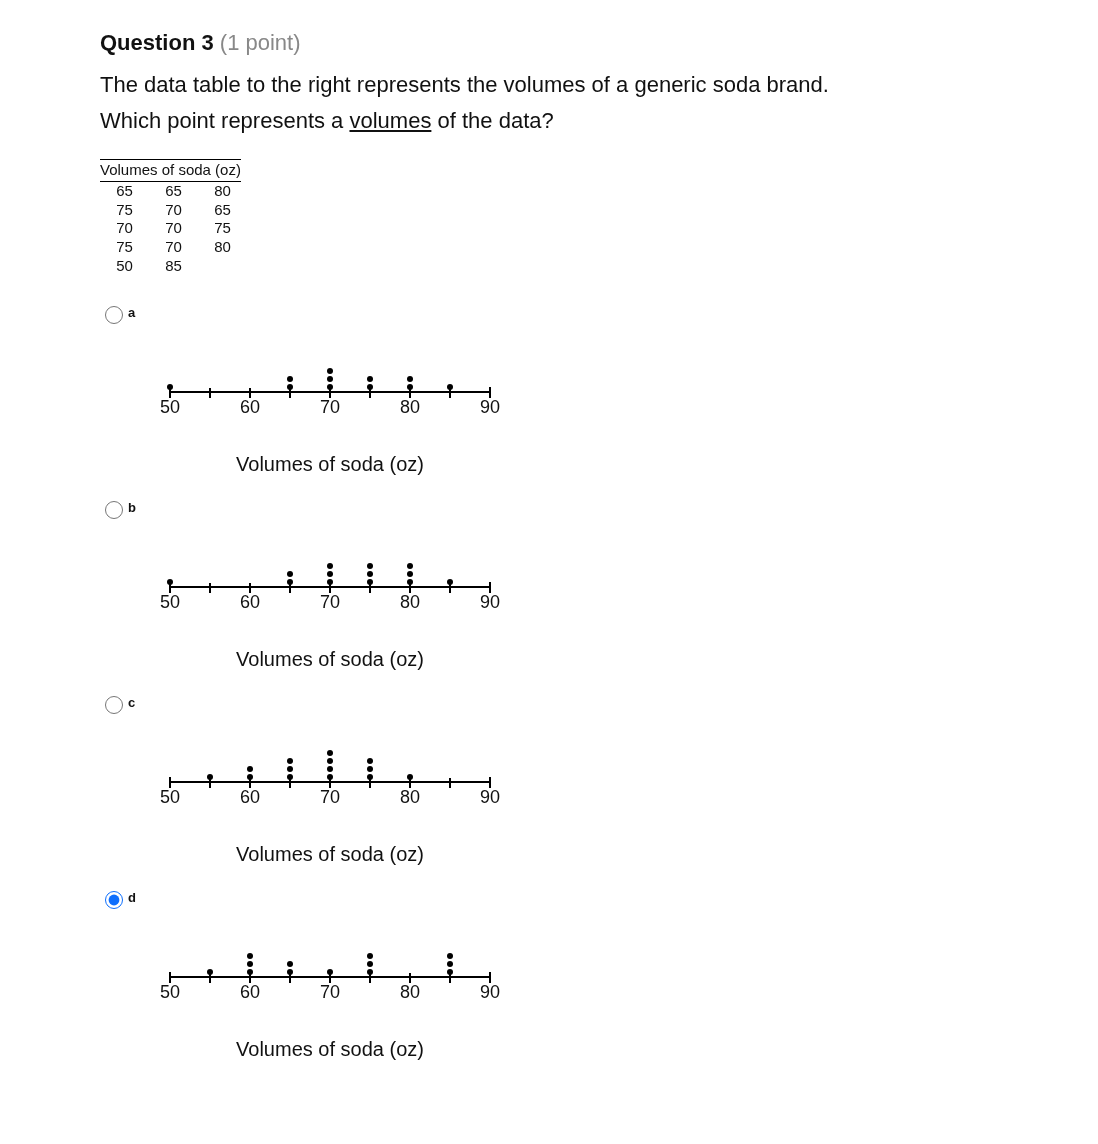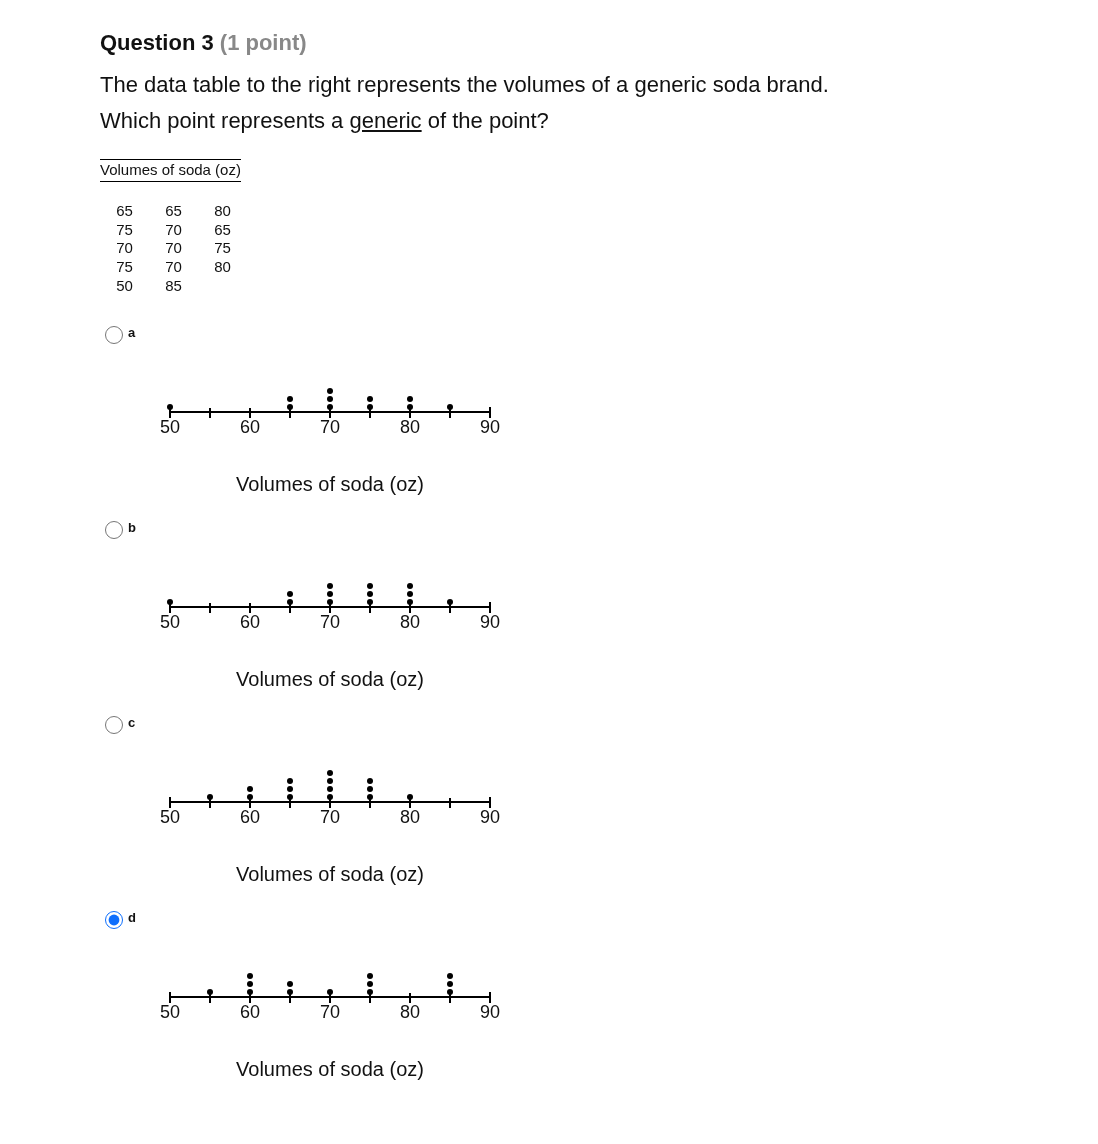--- a/index.html
+++ b/index.html
@@ -11,39 +11,38 @@
   }
   .container {
     width: 1018px;
     padding: 0 60px;
   }
   .q-header {
     font-size: 22px;
     margin-bottom: 16px;
   }
   .q-header .num { font-weight: bold; }
-  .q-header .pts { color: #888; font-weight: bold; }
+  .q-header .pts { color: #888; font-weight: normal; }
   .prompt-line {
     font-size: 22px;
     margin: 10px 0;
   }
   .data-table {
     margin: 25px 0 25px 0;
     font-size: 15px;
     line-height: 1.25;
   }
   .data-table .caption {
     border-top: 1px solid #000;
     border-bottom: 1px solid #000;
     padding: 1px 0;
     display: inline-block;
   }
   .data-table table {
     border-collapse: collapse;
-    margin-top: 20px;
   }
   .data-table td {
     width: 45px;
     text-align: center;
     padding: 0 2px;
   }
   .options { margin-top: 10px; }
   .option {
     display: flex;
     align-items: flex-start;
@@ -122,21 +121,21 @@
 
 <div class="container">
 
   <div class="q-header">
     <span class="num">Question 3</span>
     <span class="pts">(1 point)</span>
   </div>
 
   <div class="prompt-line">The data table to the right represents the volumes of a generic soda brand.</div>
   <div class="prompt-line">
-    <span>Which point represents a </span><u>generic</u><span> of the point?</span>
+    <span>Which point represents a </span><u>volumes</u><span> of the data?</span>
   </div>
 
   <div class="data-table">
     <span class="caption">Volumes of soda (oz)</span>
     <table>
       <tbody id="dt-body">
           <tr>
             <td>65</td>
             <td>65</td>
             <td>80</td>

